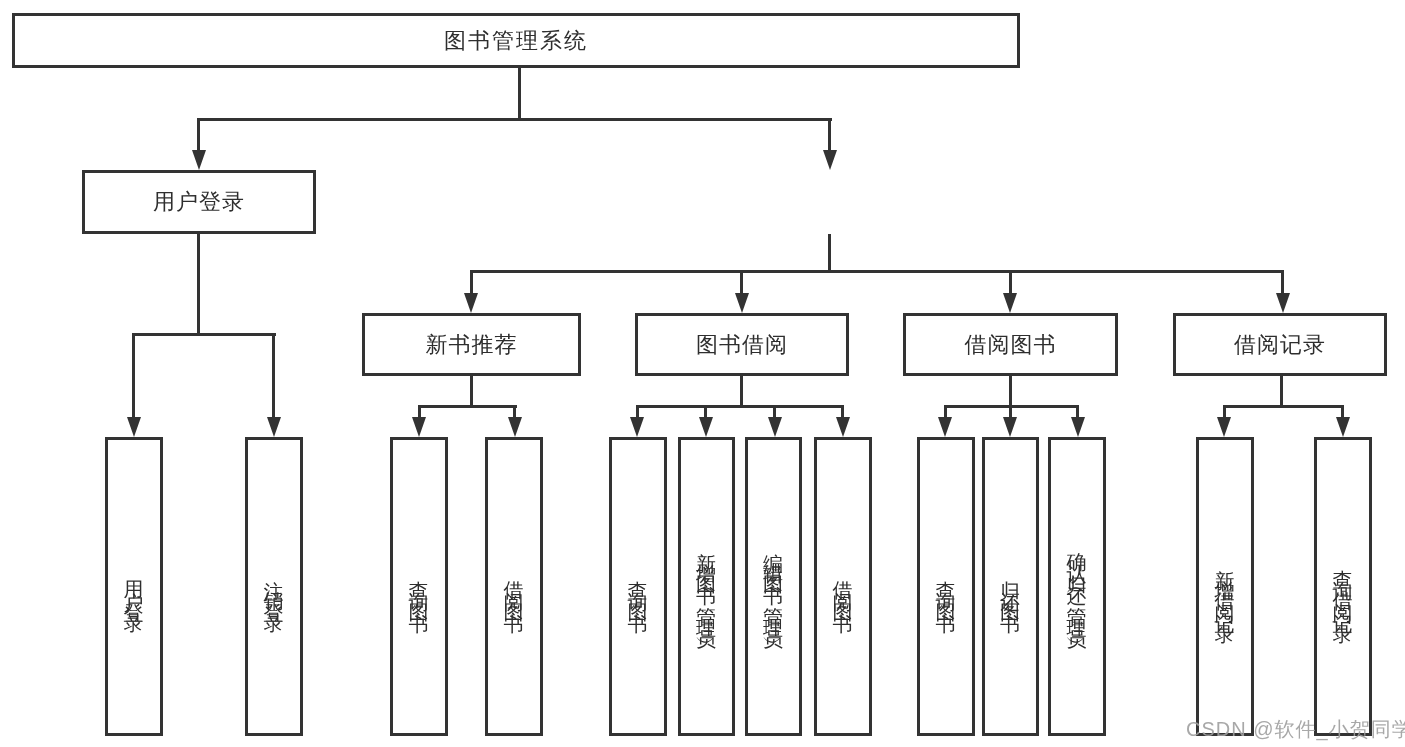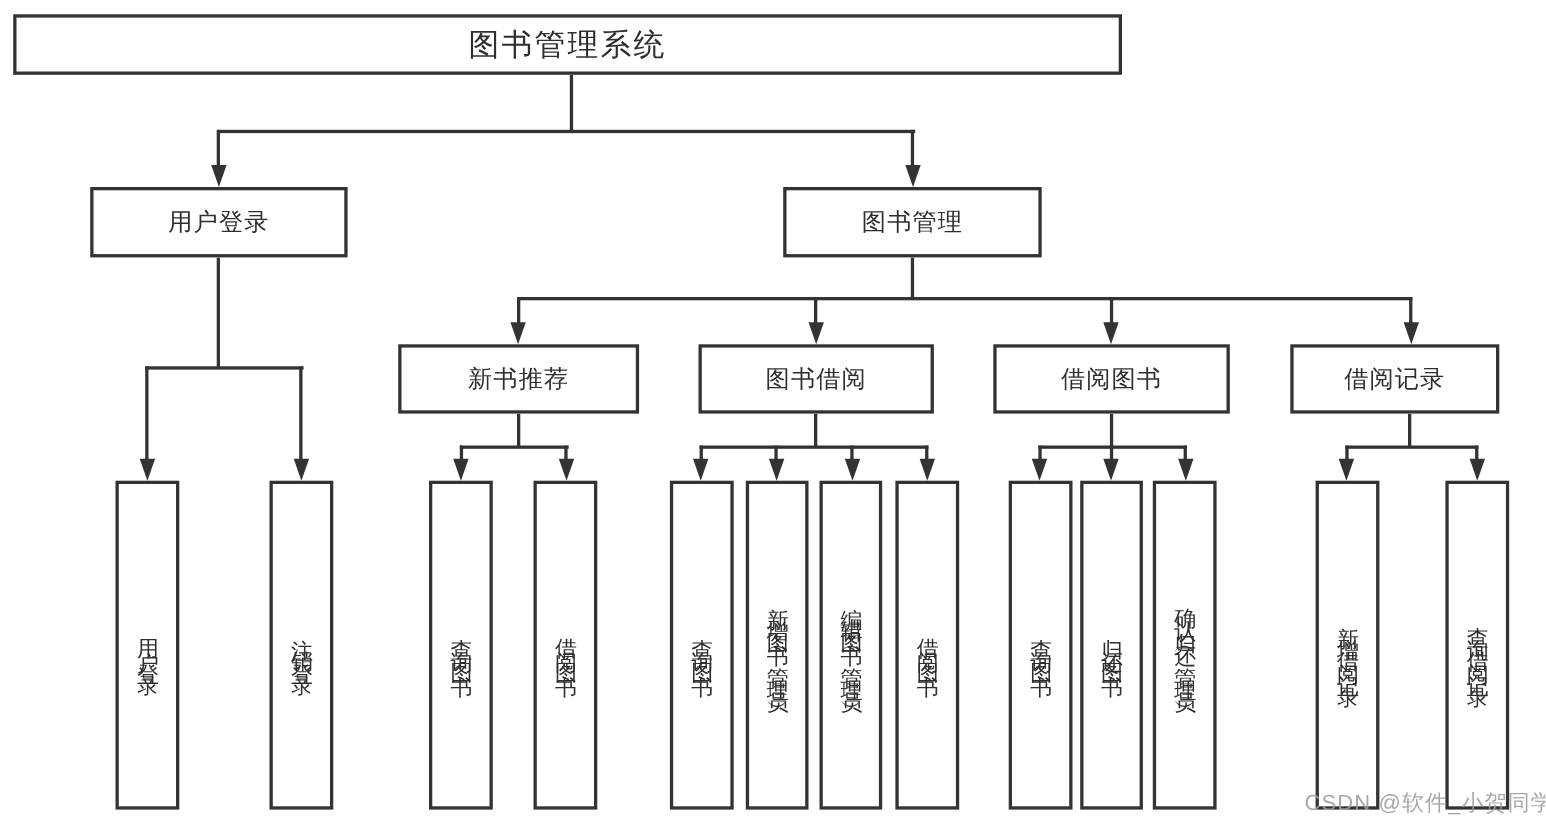--- a/index.html
+++ b/index.html
@@ -7,21 +7,21 @@
     position:relative;width:1405px;height:747px;background:#ffffff;
     font-family:"Liberation Sans","DejaVu Sans",sans-serif;
     color:#2e2e2e;overflow:hidden;
   }
   .box{
     position:absolute;box-sizing:border-box;border:3px solid #333333;
     background:#ffffff;display:flex;align-items:center;justify-content:center;
     text-align:center;color:#2e2e2e;
   }
   .box.h{font-size:22px;letter-spacing:1px;}
-  .box.title{font-size:28px;letter-spacing:2px;}
+  .box.title{font-size:22px;letter-spacing:2px;}
   .box.v{
     writing-mode:vertical-rl;text-orientation:mixed;
     font-size:20px;letter-spacing:11px;line-height:1;
     padding:6px 0;
   }
   .vline{position:absolute;width:3px;background:#333333;}
   .hline{position:absolute;height:3px;background:#333333;}
   .arrow{
     position:absolute;width:0;height:0;
     border-left:7px solid transparent;border-right:7px solid transparent;
@@ -93,26 +93,25 @@
   <div class="vline" style="left:1280px;top:376px;height:31px"></div>
   <div class="hline" style="left:1223px;top:405px;width:121px"></div>
   <div class="vline" style="left:1223px;top:405px;height:14px"></div>
   <div class="arrow" style="left:1217px;top:417px"></div>
   <div class="vline" style="left:1341px;top:405px;height:14px"></div>
   <div class="arrow" style="left:1336px;top:417px"></div>
 
   <div class="box h title" style="left:12px;top:13px;width:1008px;height:55px">图书管理系统</div>
 
   <div class="box h" style="left:82px;top:170px;width:234px;height:64px">用户登录</div>
-  <div class="box h" style="left:712px;top:170px;width:235px;height:64px">图书管理</div>
 
   <div class="box h" style="left:362px;top:313px;width:219px;height:63px">新书推荐</div>
   <div class="box h" style="left:635px;top:313px;width:214px;height:63px">图书借阅</div>
   <div class="box h" style="left:903px;top:313px;width:215px;height:63px">借阅图书</div>
-  <div class="box h" style="left:1173px;top:313px;width:190px;height:63px">借阅记录</div>
+  <div class="box h" style="left:1173px;top:313px;width:214px;height:63px">借阅记录</div>
 
   <div class="box v" style="left:105px;top:437px;width:58px;height:299px">用户登录</div>
   <div class="box v" style="left:245px;top:437px;width:58px;height:299px">注销登录</div>
 
   <div class="box v" style="left:390px;top:437px;width:58px;height:299px">查询图书</div>
   <div class="box v" style="left:485px;top:437px;width:58px;height:299px">借阅图书</div>
 
   <div class="box v" style="left:609px;top:437px;width:58px;height:299px">查询图书</div>
   <div class="box v" style="left:678px;top:437px;width:57px;height:299px">新增图书（管理员）</div>
   <div class="box v" style="left:745px;top:437px;width:57px;height:299px">编辑图书（管理员）</div>

